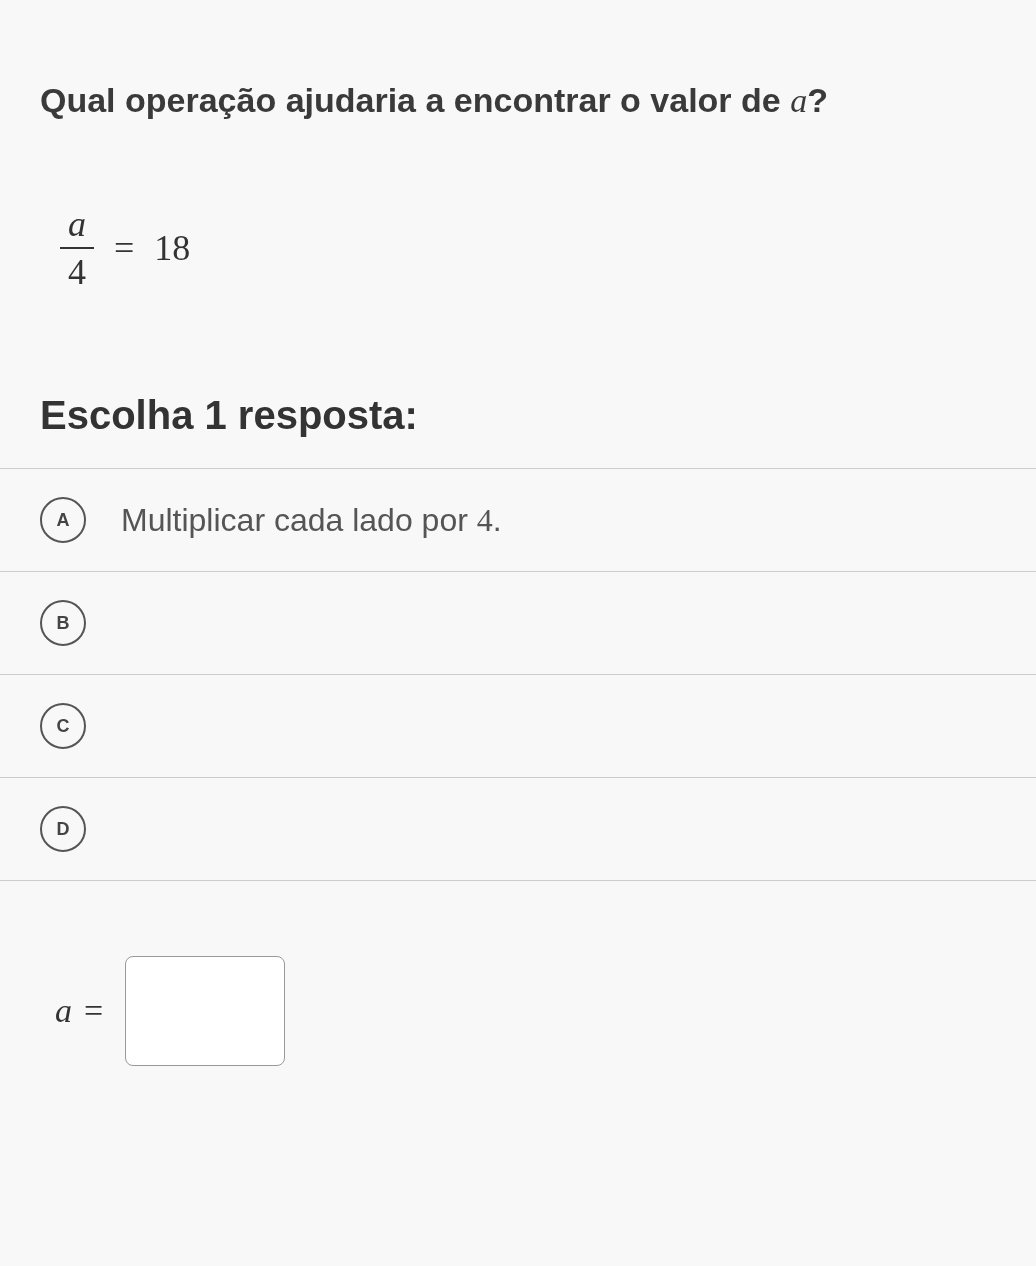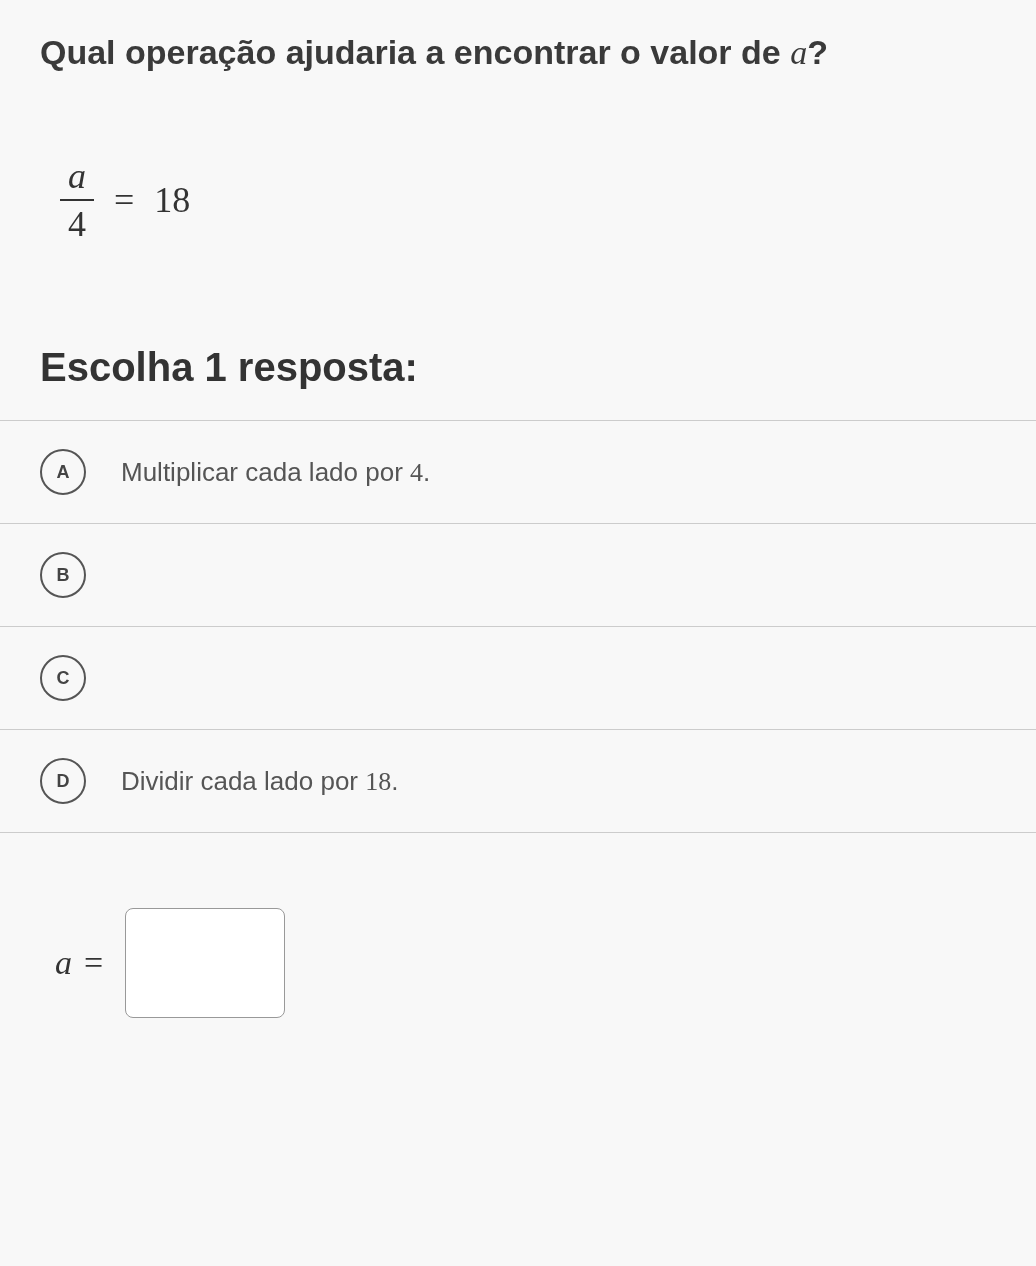--- a/index.html
+++ b/index.html
@@ -15,20 +15,21 @@
     }
     .container {
       padding: 30px 40px 40px 40px;
     }
     .question-title {
       font-size: 34px;
       font-weight: 600;
       color: #3a3a3a;
       margin-bottom: 80px;
       line-height: 1.3;
+      margin-top: 48px;
     }
     .question-title .var-a {
       font-family: Georgia, 'Times New Roman', serif;
       font-style: italic;
       font-weight: normal;
     }
     .equation {
       font-family: Georgia, 'Times New Roman', serif;
       font-size: 36px;
       color: #333;
@@ -86,21 +87,21 @@
       display: flex;
       align-items: center;
       justify-content: center;
       font-size: 18px;
       font-weight: 600;
       color: #444;
       margin-right: 35px;
       flex-shrink: 0;
     }
     .option-text {
-      font-size: 26px;
+      font-size: 32px;
       color: #555;
     }
     .option-text .num {
       font-family: Georgia, 'Times New Roman', serif;
     }
     .answer-row {
       display: flex;
       align-items: center;
       margin-top: 75px;
       margin-left: 15px;
@@ -158,23 +159,20 @@
       </div>
     </div>
     <div class="option">
       <div class="option-radio">B</div>
     </div>
     <div class="option">
       <div class="option-radio">C</div>
     </div>
     <div class="option">
       <div class="option-radio">D</div>
-      <div class="option-text">
-        <span>Dividir cada lado por </span><span class="num">18</span><span>.</span>
-      </div>
     </div>
   </div>
 
   <div class="answer-row">
     <span class="answer-label">a</span>
     <span class="answer-equals">=</span>
     <input type="text" class="answer-input" value="" style="">
   </div>
 
 </div>

